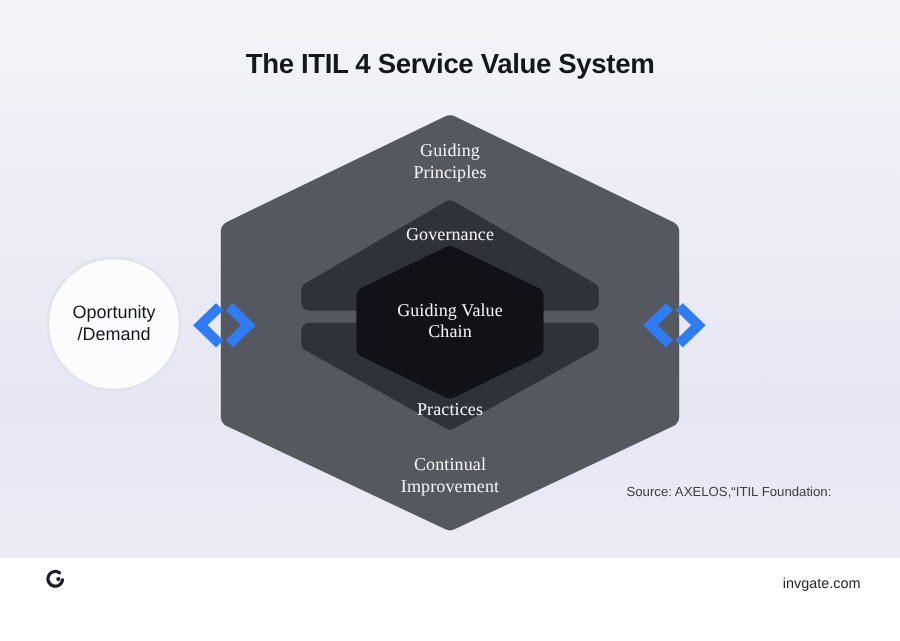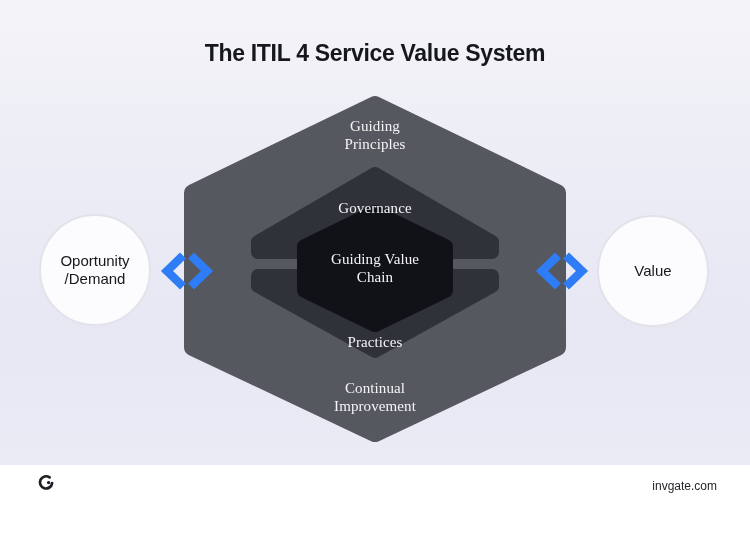--- a/index.html
+++ b/index.html
@@ -19,21 +19,21 @@
     color:#16171c;
   }
   .shape-layer{position:absolute;left:0;top:0;}
   .hex-label{
     position:absolute;left:375px;transform:translateX(-50%);
     text-align:center;white-space:pre-line;
     font-size:15px;line-height:17.5px;font-weight:500;
     color:#f5f5f7;letter-spacing:0.1px;font-family:Liberation Serif, serif;
   }
   .lbl-guiding{top:118px;}
-  .lbl-governance{top:200px;}
+  .lbl-governance{top:188px;}
   .lbl-core{top:251px;}
   .lbl-practices{top:334px;}
   .lbl-continual{top:380px;}
   .node-circle{
     position:absolute;width:112px;height:112px;border-radius:50%;
     background:#fcfcfe;border:2px solid #e2e3ea;
     display:flex;align-items:center;justify-content:center;
     text-align:center;white-space:pre-line;
     font-size:15px;line-height:18px;font-weight:500;color:#17181d;
     box-sizing:border-box;
@@ -73,34 +73,32 @@
   <div class="hex-label lbl-core">Guiding Value
 Chain</div>
   <div class="hex-label lbl-practices">Practices</div>
   <div class="hex-label lbl-continual">Continual
 Improvement</div>
 
   <div class="node-circle node-left">
     <span>Oportunity
 /Demand</span>
   </div>
-  <div class="node-circle node-right">
-    <span>Value</span>
-  </div>
 
   <svg class="chevrons chevrons-left" viewBox="0 0 54 38">
     <polyline points="23,3.5 7,19 23,34.5" fill="none" stroke="#2e7cf6" stroke-width="8.5" stroke-linejoin="miter" stroke-linecap="butt"></polyline>
     <polyline points="31,3.5 47,19 31,34.5" fill="none" stroke="#2e7cf6" stroke-width="8.5" stroke-linejoin="miter" stroke-linecap="butt"></polyline>
   </svg>
   <svg class="chevrons chevrons-right" viewBox="0 0 54 38">
     <polyline points="23,3.5 7,19 23,34.5" fill="none" stroke="#2e7cf6" stroke-width="8.5" stroke-linejoin="miter" stroke-linecap="butt"></polyline>
     <polyline points="31,3.5 47,19 31,34.5" fill="none" stroke="#2e7cf6" stroke-width="8.5" stroke-linejoin="miter" stroke-linecap="butt"></polyline>
   </svg>
 
   <div class="source">
+    <div>Source: AXELOS,“ITIL Foundation:</div>
   </div>
 
   <svg class="logo" viewBox="0 0 18 18">
     <path d="M 12.6 3.4 A 6.1 6.1 0 1 0 15.1 9.2" fill="none" stroke="#1d1e24" stroke-width="2.7" stroke-linecap="round"></path>
     <circle cx="11.6" cy="8.6" r="1.7" fill="#1d1e24"></circle>
   </svg>
   <div class="website">invgate.com</div>
 
 </div>
 

